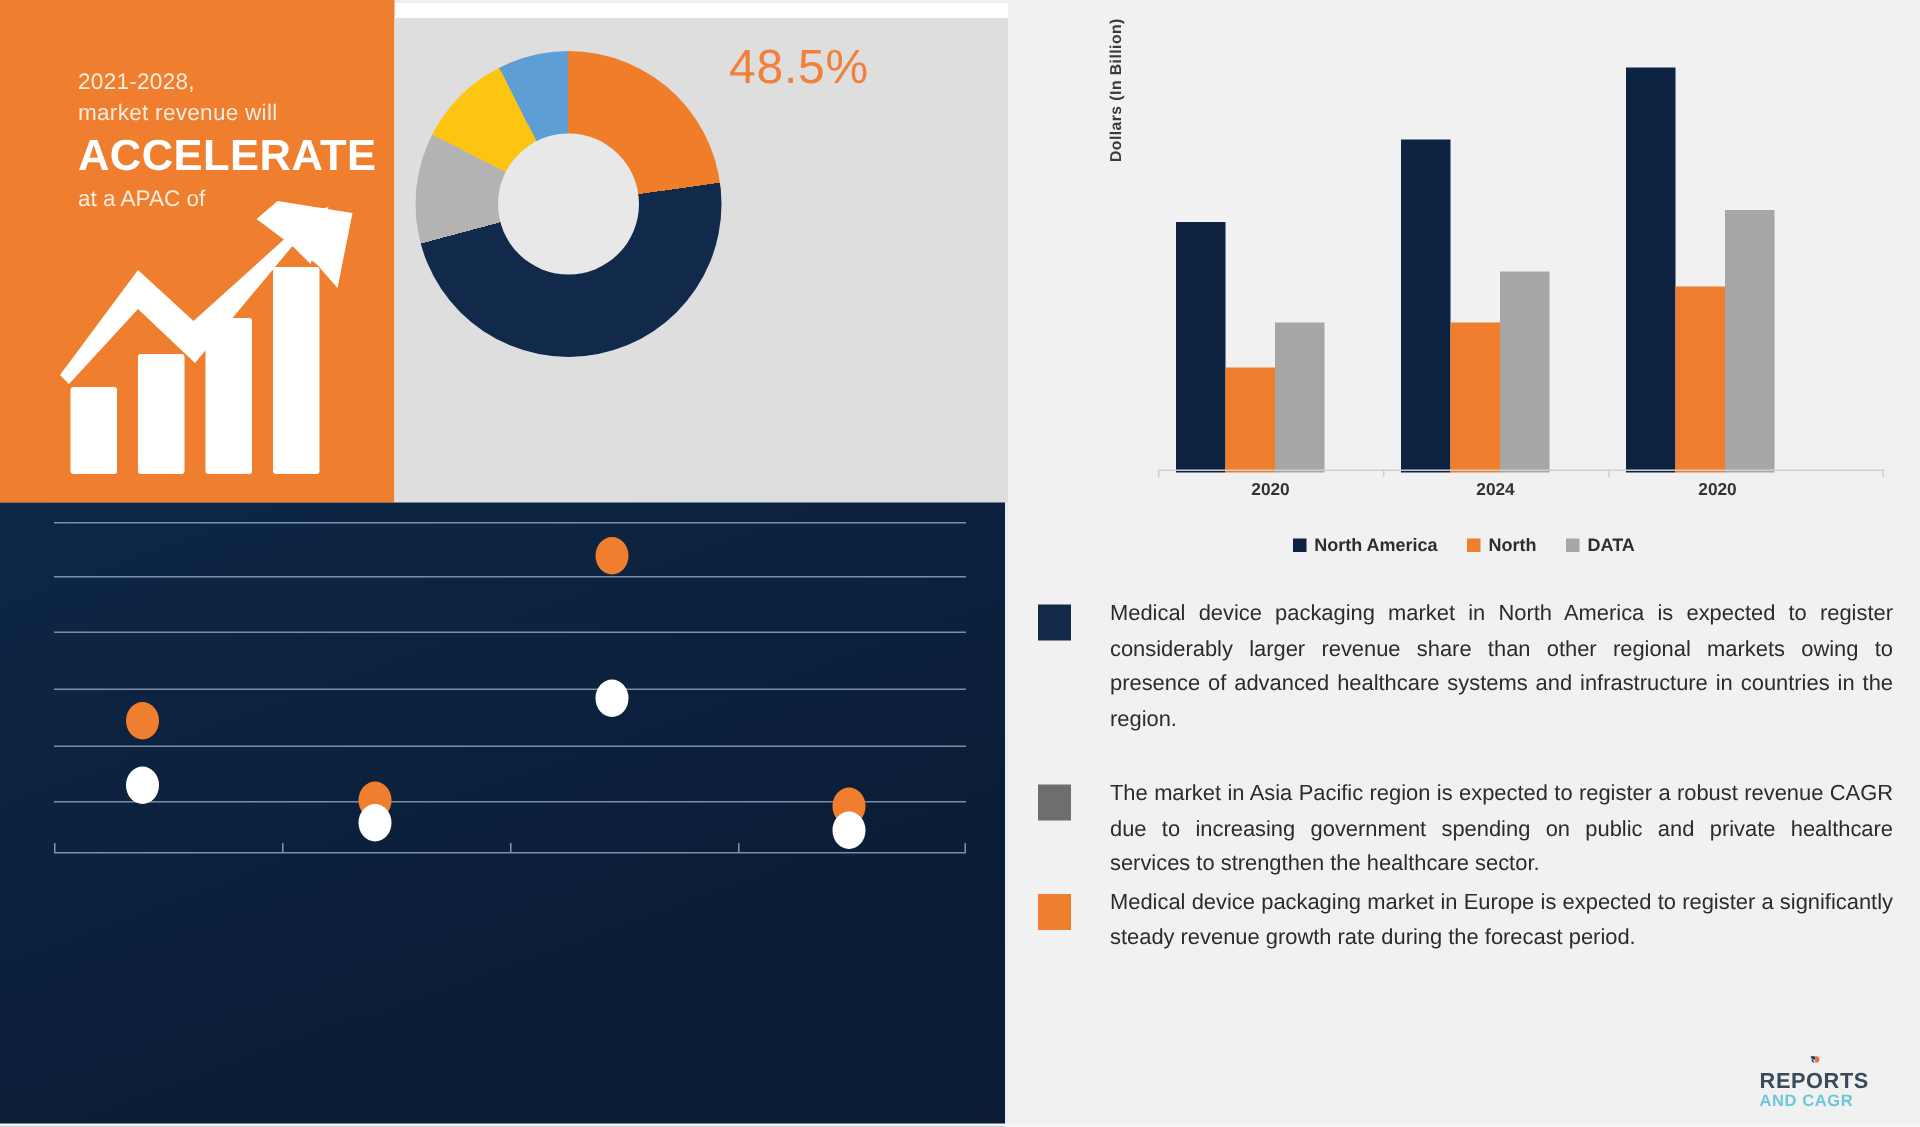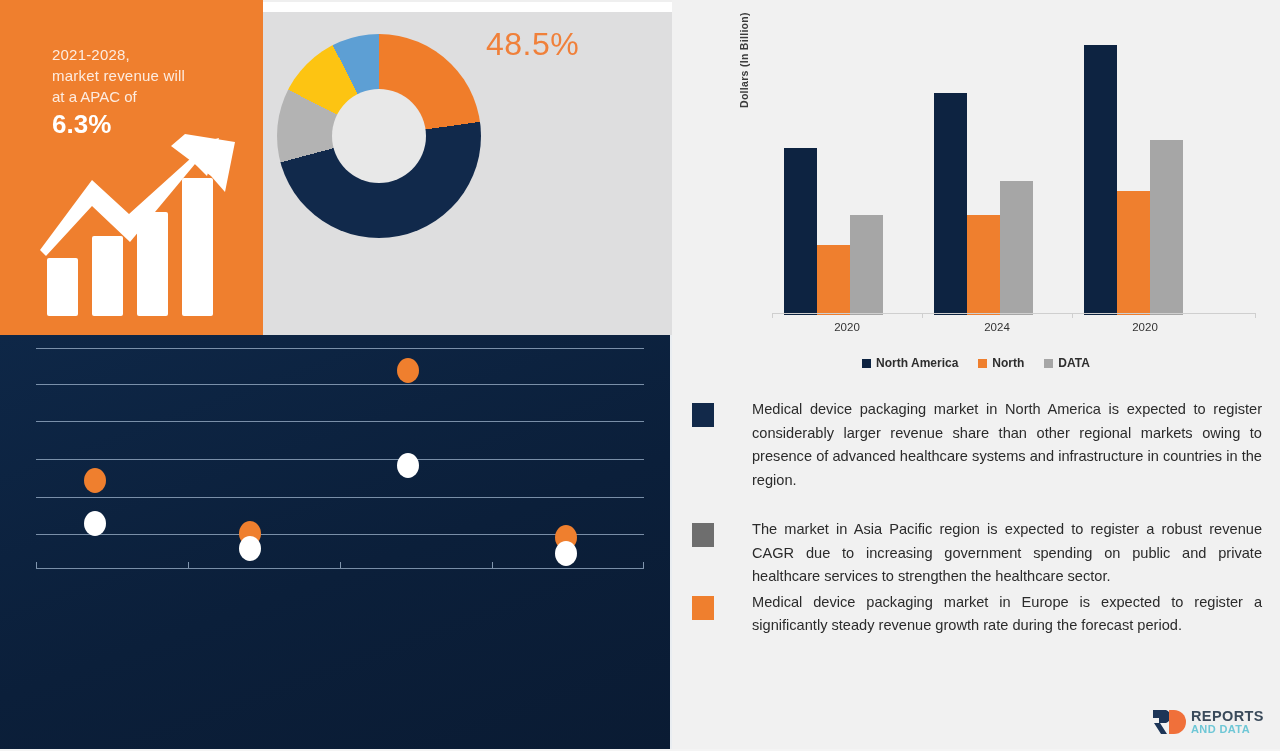--- a/index.html
+++ b/index.html
@@ -79,57 +79,57 @@
     font-size:10.5px;font-weight:bold;color:#3b3b3b;letter-spacing:.3px;
     white-space:nowrap;
   }
   .bc-plot{position:absolute;left:102px;top:30px;width:480px;height:285px;}
   .bc-axis{position:absolute;left:100px;top:313px;width:484px;height:1px;background:#cfcfcf;}
   .bc-tick{position:absolute;width:1px;height:5px;background:#cfcfcf;}
   .bar{position:absolute;bottom:0;}
   .bar.na{background:#0d2341;}
   .bar.eu{background:#ef7f2e;}
   .bar.ap{background:#a6a6a6;}
-  .bc-xlbl{position:absolute;top:321px;font-size:11.5px;font-weight:normal;color:#333;text-align:center;}
+  .bc-xlbl{position:absolute;top:321px;font-size:11.5px;font-weight:bold;color:#333;text-align:center;}
   .bc-legend{position:absolute;left:0;top:356px;width:608px;display:flex;justify-content:center;gap:20px;}
   .bc-leg-item{display:flex;align-items:center;gap:5px;font-size:12px;font-weight:bold;color:#2e2e2e;}
   .bc-leg-sw{width:9px;height:9px;display:block;}
 
   .notes{position:absolute;left:20px;top:398px;width:570px;}
   .note-row{position:relative;margin-bottom:2px;}
   .note-sw{position:absolute;left:0;top:5px;width:22px;height:24px;}
   .note-sw.navy{background:#12294a;}
   .note-sw.orange{background:#ef7f2e;}
   .note-sw.gray{background:#6e6e6e;}
-  .note-tx{margin-left:60px;font-size:14.6px;line-height:23.5px;color:#2b2b2b;text-align:justify;}
-
-  
-  .logo{position:absolute;left:1152px;top:704px;width:115px;height:36px;display:flex;align-items:center;gap:5px;}
+  .note-tx{margin-left:48px;font-size:14.6px;line-height:23.5px;color:#2b2b2b;text-align:justify;}
+
+  
+  .logo{position:absolute;left:1152px;top:704px;width:115px;height:36px;display:flex;align-items:center;gap:5px;flex-direction:column;}
   .logo-txt{display:flex;flex-direction:column;line-height:1;}
   .logo-t1{font-size:14.5px;font-weight:bold;color:#3a4a5a;letter-spacing:.4px;}
   .logo-t2{font-size:11px;font-weight:bold;color:#6ec7d6;letter-spacing:.4px;margin-top:1px;}
 
   
   .edge-top{position:absolute;left:0;top:0;width:1280px;height:2px;background:#efefef;}
   .edge-bottom{position:absolute;left:0;bottom:0;width:1280px;height:2px;background:#f4f4f4;}
   .vsep{position:absolute;left:670px;top:335px;width:2px;height:416px;background:#e9edf1;}
 </style>
 </head>
 <body>
 
 <div id="root">
 
   <div class="edge-top"></div>
 
   <section class="p-cagr">
     <div class="cagr-lines">
       <div class="cagr-l1">2021-2028,</div>
       <div class="cagr-l2">market revenue will</div>
+      <div class="cagr-big">ACCELERATE</div>
       <div class="cagr-l3">at a APAC of</div>
-      <div class="cagr-pct">6.3%</div>
     </div>
     <svg class="cagr-art" viewBox="0 0 215 190">
       <g fill="#ffffff">
         <rect x="12" y="128" width="31" height="58" rx="2"></rect>
         <rect x="57" y="106" width="31" height="80" rx="2"></rect>
         <rect x="102" y="82" width="31" height="104" rx="2"></rect>
         <rect x="147" y="48" width="31" height="138" rx="2"></rect>
         <path d="M5 120 L11 126 L57 76 L95 112 L160 34 L172 46 L184 8 L144 18 L155 29 L94 84 L57 50 Z"></path>
         <path d="M150 4 L200 12 L190 62 L176 46 L136 16 Z"></path>
       </g>
@@ -237,18 +237,18 @@
     </div>
   </section>
 
   <div class="logo">
     <svg width="34" height="26" viewBox="0 0 34 26">
       <path d="M1 1 H14 a7 7 0 0 1 0 13 H8 l7 11 H9 L2 14 H7 V9 H1 Z" fill="#1d3557"></path>
       <path d="M17 1 h5 a12 12 0 0 1 0 24 h-5 Z" fill="#f0703a"></path>
     </svg>
     <span class="logo-txt">
       <span class="logo-t1">REPORTS</span>
-      <span class="logo-t2">AND DATA</span>
+      <span class="logo-t2">AND CAGR</span>
     </span>
   </div>
 
   <div class="edge-bottom"></div>
 </div>
 
 </body></html>

